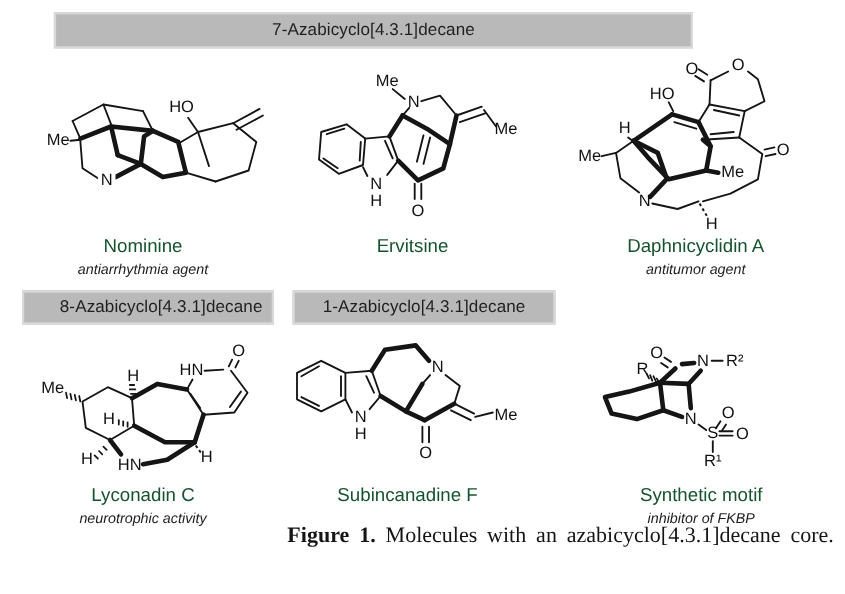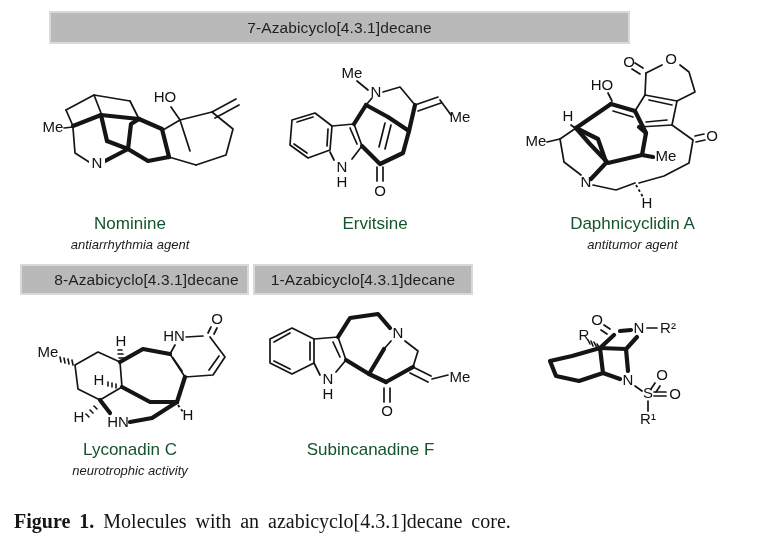--- a/index.html
+++ b/index.html
@@ -5,22 +5,22 @@
   html,body{margin:0;padding:0;background:#fff;}
   .page{position:relative;width:768px;height:540px;background:#fff;overflow:hidden;
         font-family:"Liberation Sans",sans-serif;color:#1a1a1a;}
   .bar{position:absolute;background:var(--header-bg,#b9b9b9);border:2px solid var(--header-border,#d9d9d9);
        box-sizing:border-box;display:flex;align-items:center;justify-content:center;
        font-size:15.5px;color:#1f1f1f;letter-spacing:0.1px;}
   .mol{position:absolute;}
   .mol-label{position:absolute;text-align:center;line-height:21px;}
   .mol-name{font-size:17px;color:#14532d;}
   .mol-activity{font-size:13px;font-style:italic;color:#1c1c1c;}
-  .caption{position:absolute;left:14px;top:510px;width:744px;
-           font-family:"Liberation Serif",serif;font-size:20px;color:#151515;word-spacing:4px;}
+  .caption{position:absolute;left:14px;top:476px;width:744px;
+           font-family:"Liberation Serif",serif;font-size:20px;color:#151515;word-spacing:4px;text-align:right;}
   .cap-bold{font-weight:bold;}
   svg text{font-family:"Liberation Sans",sans-serif;font-size:15px;fill:#111;}
   .thin{stroke:#151515;stroke-width:1.7;fill:none;stroke-linecap:round;stroke-linejoin:round;}
   .bold{stroke:#151515;stroke-width:4.2;fill:none;stroke-linecap:round;stroke-linejoin:round;}
   .hash{stroke:#151515;stroke-width:1.6;fill:none;stroke-linecap:round;}
   .dash{stroke:#151515;stroke-width:1.8;fill:none;stroke-dasharray:2.6 2.6;}
 </style>
 </head>
 <body>
 
@@ -140,21 +140,21 @@
     <div class="mol-name">Ervitsine</div>
   </div>
   <div class="mol-label" style="left:505px;top:213px;width:255px;">
     <div class="mol-name">Daphnicyclidin A</div>
     <div class="mol-activity">antitumor agent</div>
   </div>
 
   <div class="bar" style="left:20px;top:264px;width:229px;height:31px;padding-left:24px;">
     <span>8-Azabicyclo[4.3.1]decane</span>
   </div>
-  <div class="bar" style="left:253px;top:264px;width:220px;height:31px;">
+  <div class="bar" style="left:266px;top:264px;width:239px;height:31px;">
     <span>1-Azabicyclo[4.3.1]decane</span>
   </div>
 
   <svg class="mol" style="left:30px;top:303px;" width="205" height="138" viewBox="0 0 205 138">
     <path class="thin" d="M 45,62 L 68,49 L 90,59 L 92,84 L 70,97 L 48,86 Z"></path>
     <path class="hash" d="M 30,54 L 31,59"></path>
       <path class="hash" d="M 34,55 L 35,60"></path>
     <path class="hash" d="M 38,56 L 39,61"></path>
       <path class="hash" d="M 42,57 L 43,62"></path>
     <path class="hash" d="M 88,47 L 92,47"></path>
@@ -250,19 +250,23 @@
     <text text-anchor="middle" x="108" y="121">R¹</text>
   </svg>
 
   <div class="mol-label" style="left:20px;top:439px;width:220px;">
     <div class="mol-name">Lyconadin C</div>
     <div class="mol-activity">neurotrophic activity</div>
   </div>
   <div class="mol-label" style="left:258px;top:439px;width:225px;">
     <div class="mol-name">Subincanadine F</div>
   </div>
+  <div class="mol-label" style="left:520px;top:439px;width:235px;">
+    <div class="mol-name">Synthetic motif</div>
+    <div class="mol-activity">inhibitor of FKBP</div>
+  </div>
 
   <div class="caption">
     <span class="cap-bold">Figure 1.</span>
     <span>Molecules with an azabicyclo[4.3.1]decane core.</span>
   </div>
 
 </div>
 
 </body></html>

